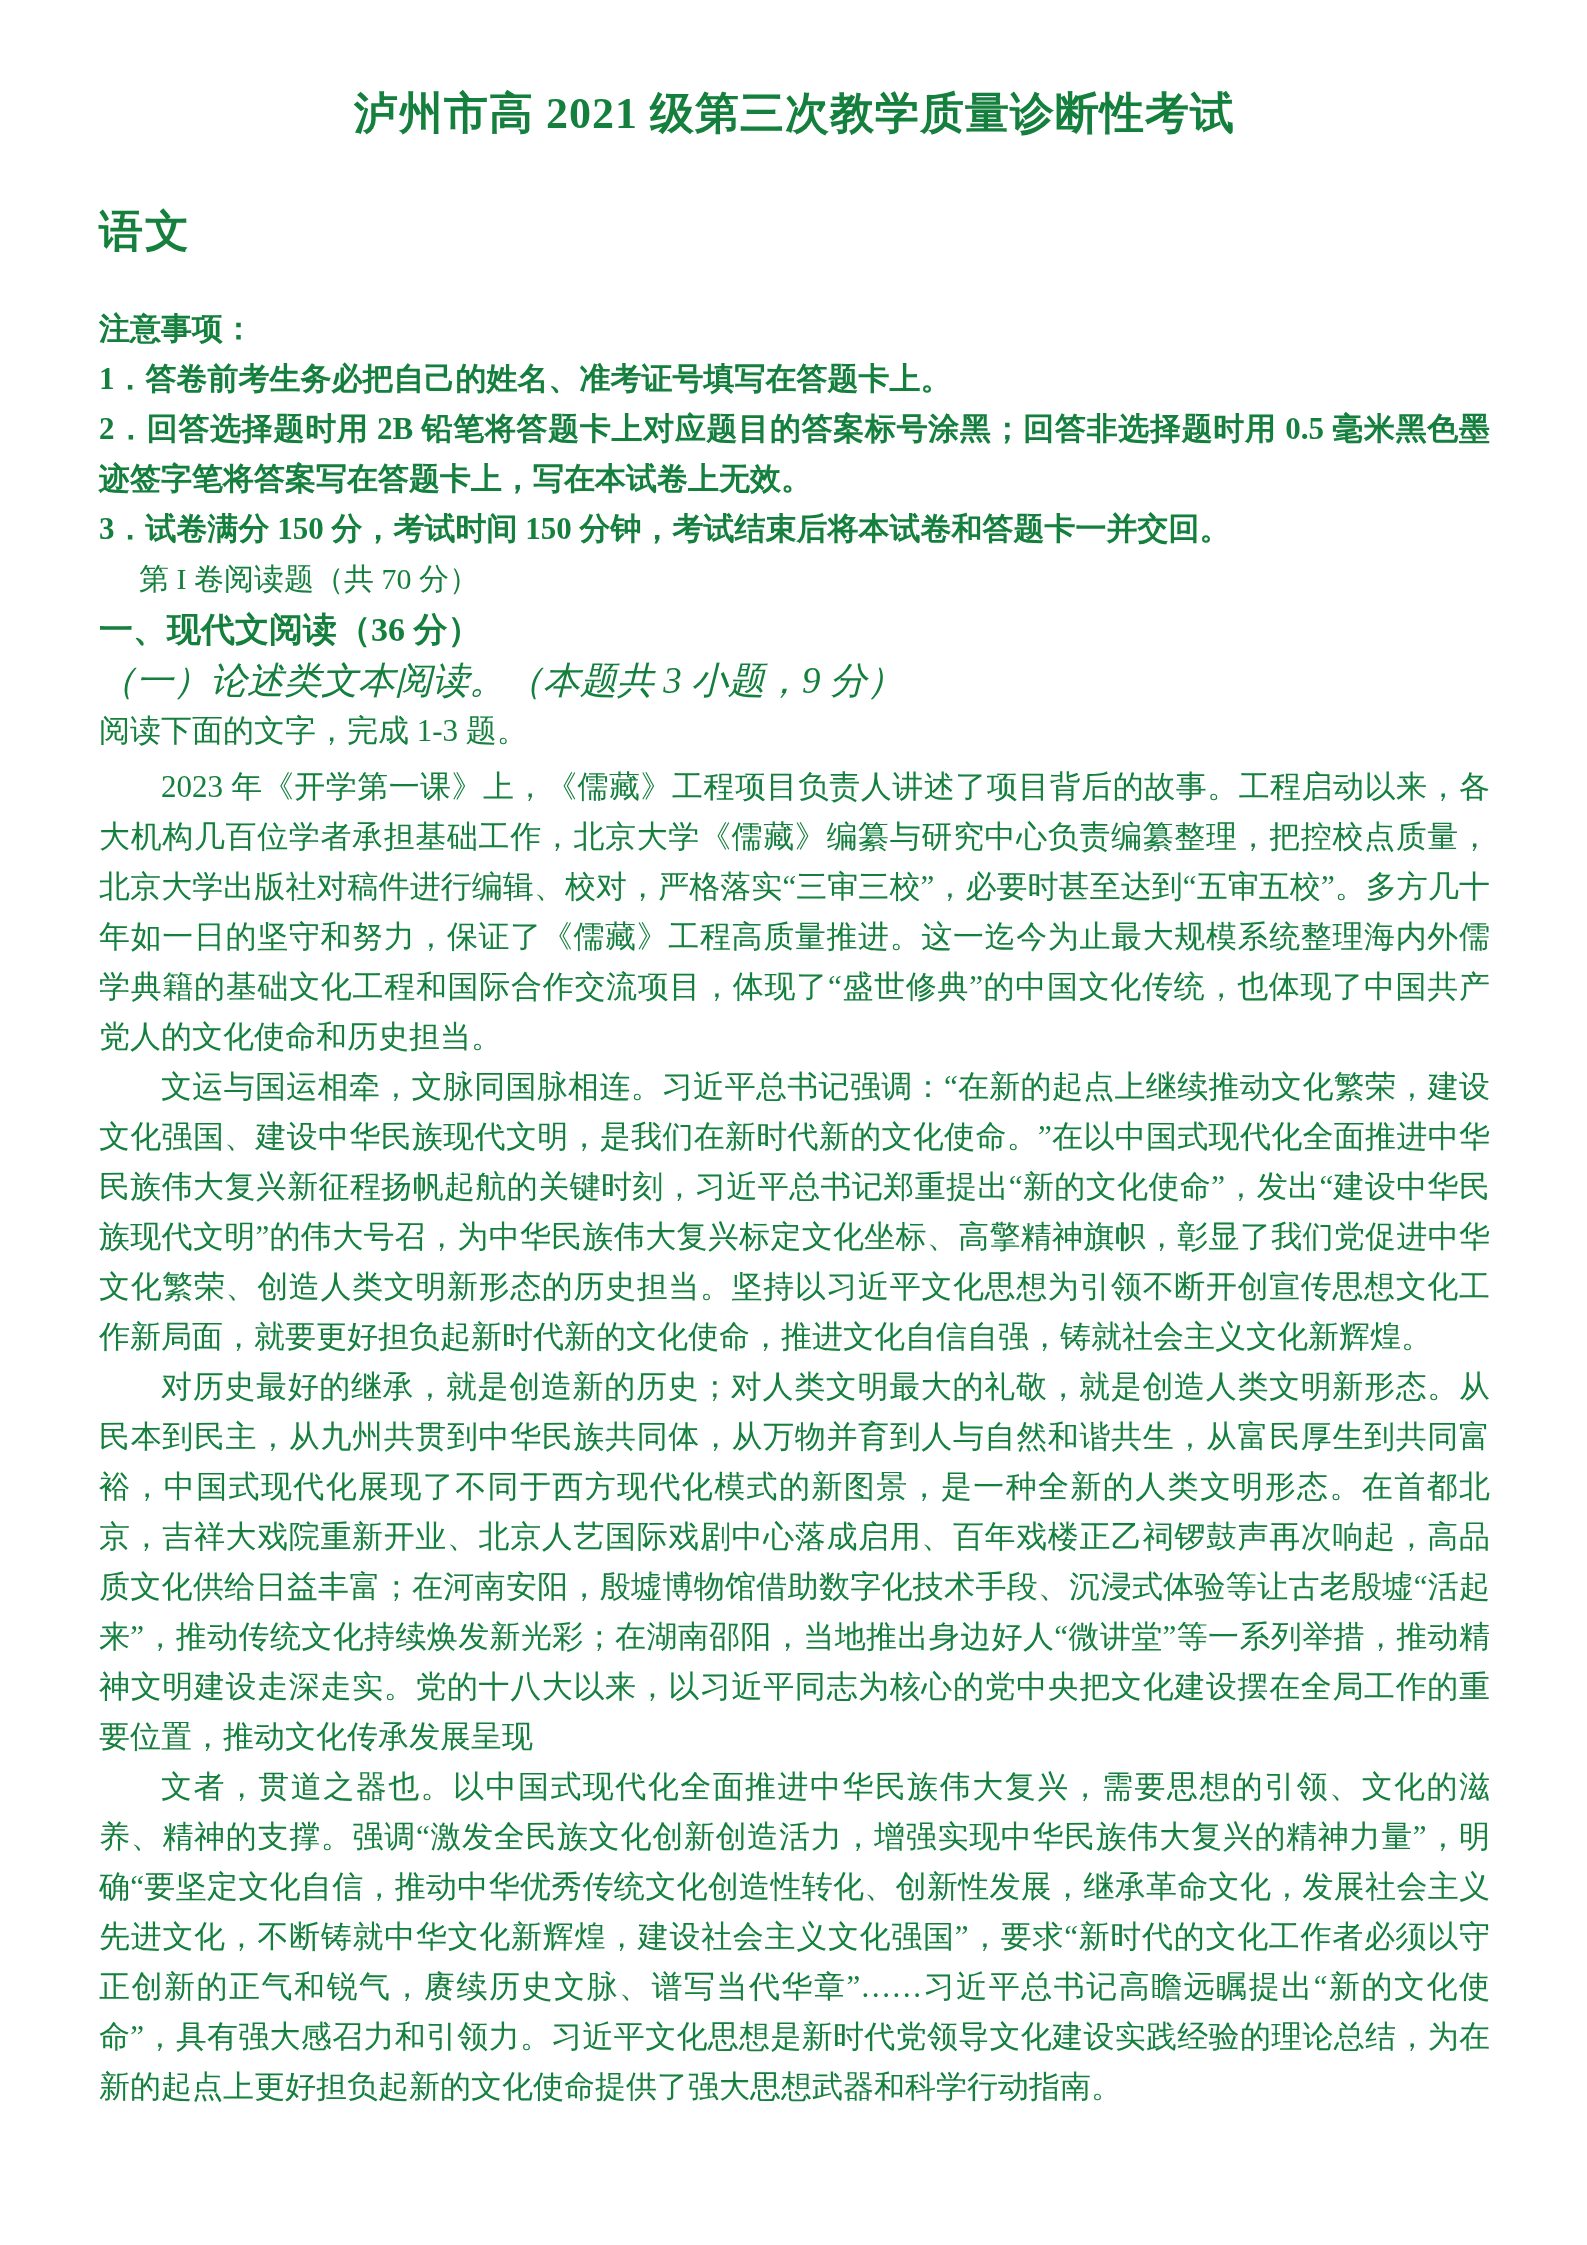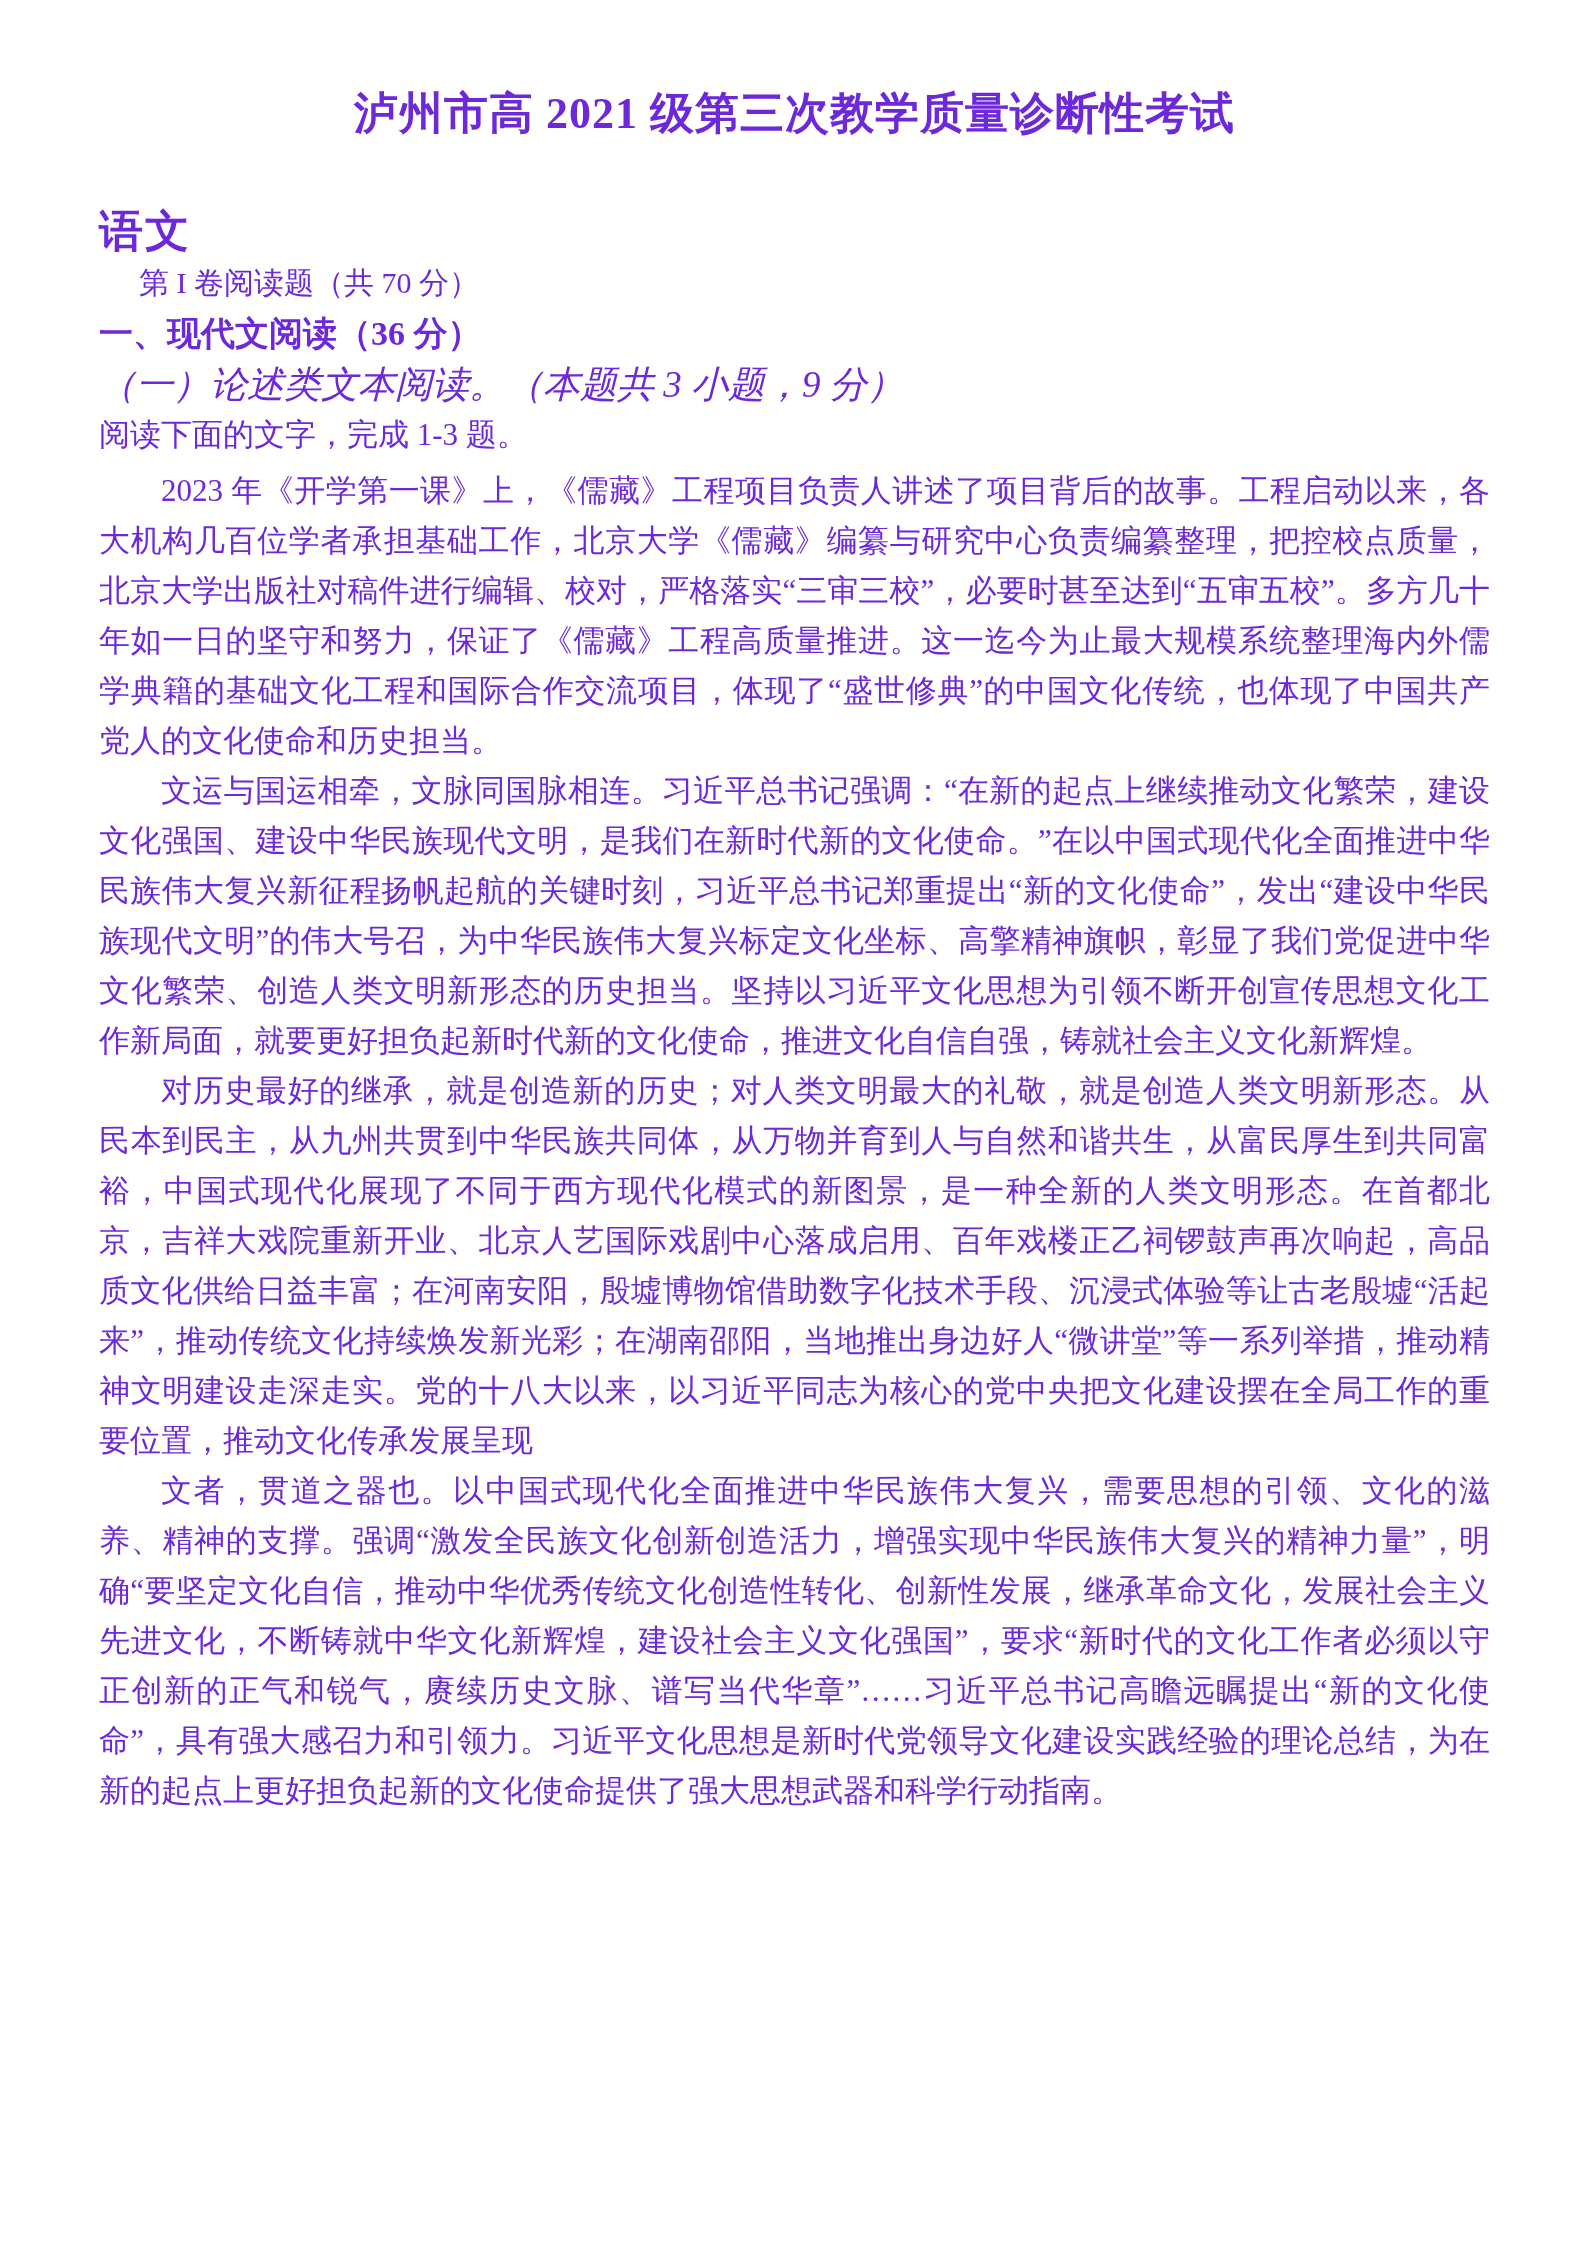--- a/index.html
+++ b/index.html
@@ -3,21 +3,21 @@
 <meta charset="utf-8">
 <style>
   * { margin: 0; padding: 0; box-sizing: border-box; }
   html, body { background: #ffffff; }
   .page {
     position: relative;
     width: 1587px;
     height: 2245px;
     margin: 0 auto;
     background: #ffffff;
-    color: #6d28d9;
+    color: #15803d;
     font-family: "Liberation Serif", "DejaVu Serif", serif;
     padding: 88px 97px 0 99px;
     overflow: hidden;
   }
   .title {
     font-size: 44px;
     font-weight: bold;
     text-align: center;
     line-height: 52px;
     letter-spacing: 1px;
@@ -73,20 +73,26 @@
 </style>
 </head>
 <body>
 
 <div class="page">
 
   <h1 class="title">泸州市高 2021 级第三次教学质量诊断性考试</h1>
 
   <h2 class="subject">语文</h2>
 
+  <div class="notice">
+    <p>注意事项：</p>
+    <p>1．答卷前考生务必把自己的姓名、准考证号填写在答题卡上。</p>
+    <p>2．回答选择题时用 2B 铅笔将答题卡上对应题目的答案标号涂黑；回答非选择题时用 0.5 毫米黑色墨迹签字笔将答案写在答题卡上，写在本试卷上无效。</p>
+    <p>3．试卷满分 150 分，考试时间 150 分钟，考试结束后将本试卷和答题卡一并交回。</p>
+  </div>
 
   <p class="part-label">第 I 卷阅读题（共 70 分）</p>
 
   <h3 class="section-heading">一、现代文阅读（36 分）</h3>
 
   <p class="subsection">（一）论述类文本阅读。（本题共 3 小题，9 分）</p>
 
   <p class="instruction">阅读下面的文字，完成 1-3 题。</p>
 
   <div class="passage">

